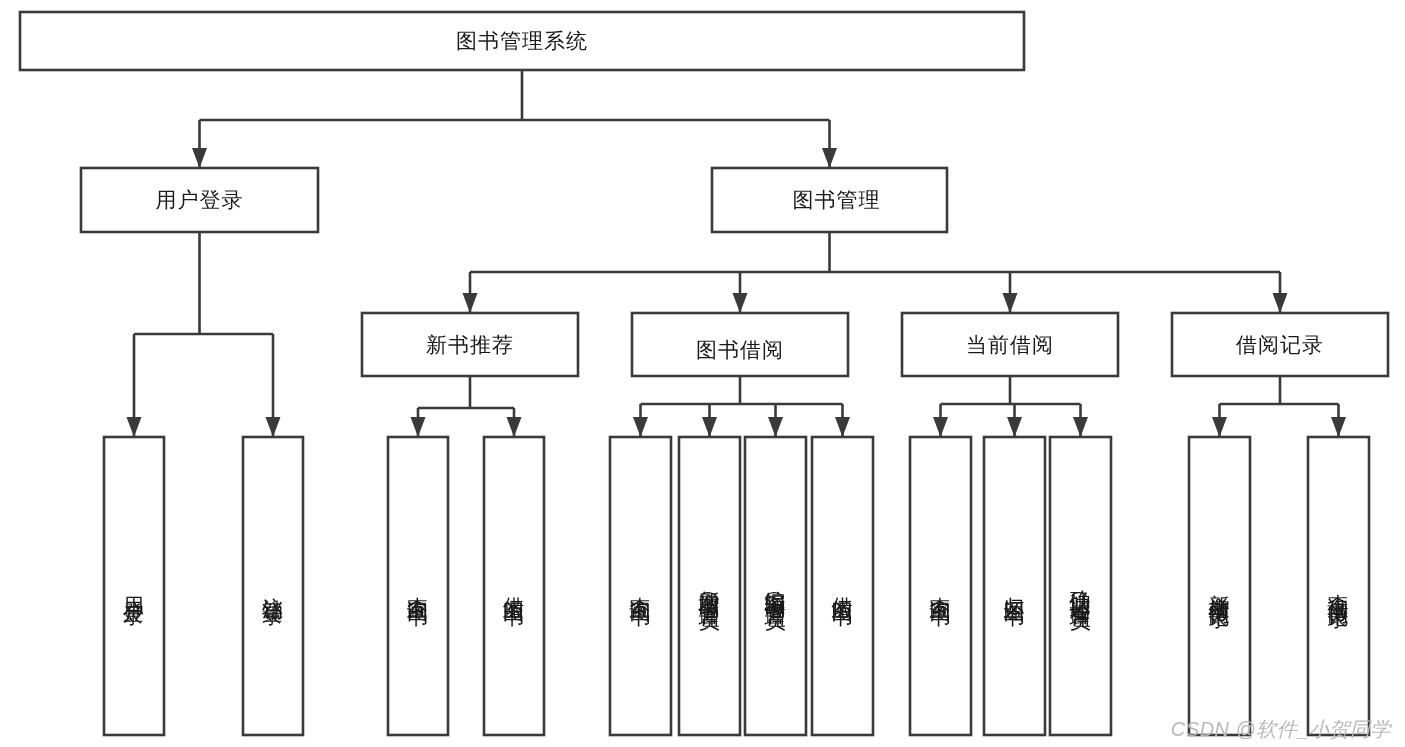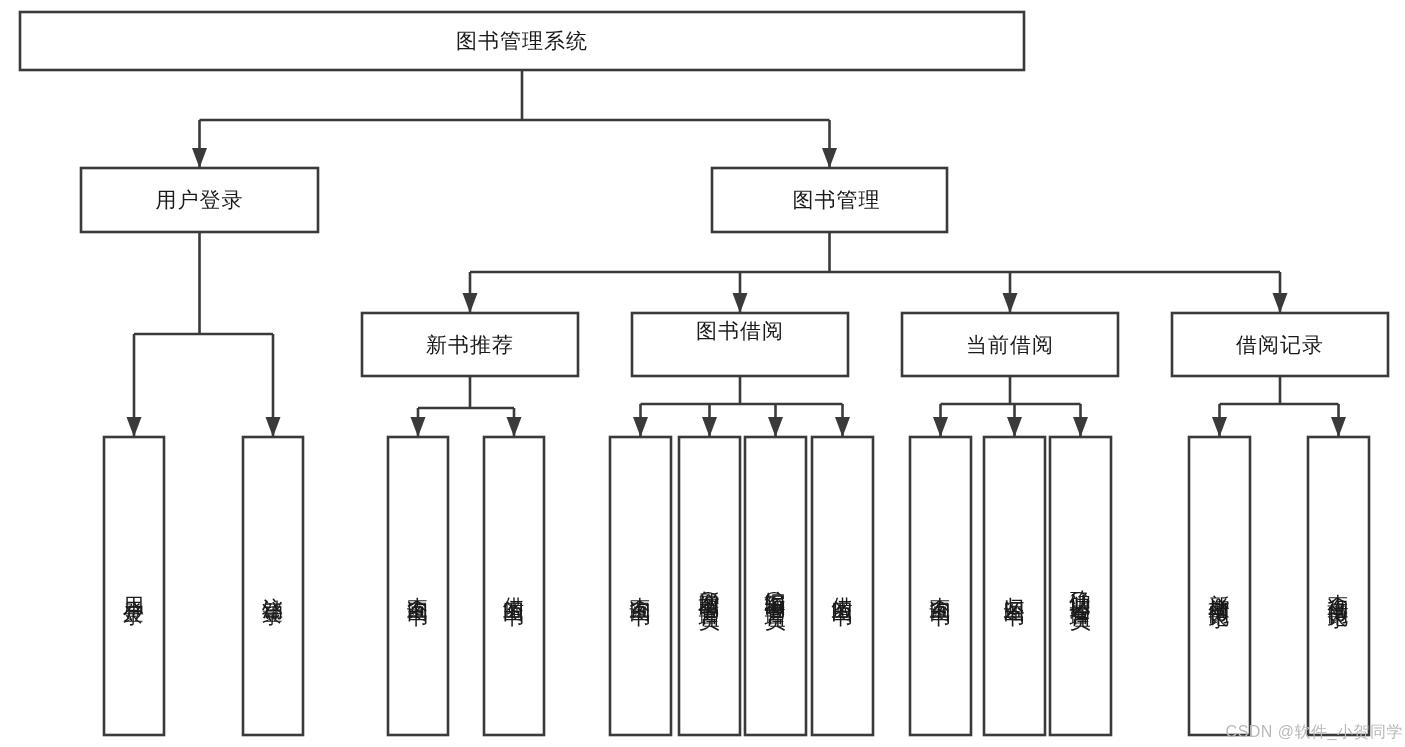--- a/index.html
+++ b/index.html
@@ -55,27 +55,28 @@
   }
   .node-label.vertical {
     writing-mode: vertical-rl;
     text-orientation: upright;
     letter-spacing: 3px;
     font-size: 21px;
     line-height: 1;
   }
   .watermark {
     position: absolute;
-    right: 2px;
+    right: 14px;
     bottom: 4px;
-    font-size: 16px;
+    font-size: 20px;
     color: #b9b9b9;
     font-family: "Liberation Sans", "DejaVu Sans", sans-serif;
     letter-spacing: 0.5px;
     white-space: nowrap;
+    font-style: italic;
   }
 </style>
 </head>
 <body>
 
 <div id="diagram-root">
   <svg class="diagram-canvas" viewBox="0 0 1405 747">
     <g id="connector-layer">
         <path class="connector" d="M 522 70 L 522 120"></path>
         <path class="connector" d="M 199.5 120 L 829.5 120"></path>
@@ -151,21 +152,21 @@
         <rect class="node-box" x="1050" y="437" width="61" height="298"></rect>
         <rect class="node-box" x="1189" y="437" width="61" height="298"></rect>
         <rect class="node-box" x="1308" y="437" width="61" height="298"></rect>
       </g>
   </svg>
   <div id="label-layer">
       <div class="node-label" style="left: 20px; top: 12px; width: 1004px; height: 58px; border-radius: 21px;">图书管理系统</div>
       <div class="node-label" style="left: 81px; top: 168px; width: 237px; height: 64px;">用户登录</div>
       <div class="node-label" style="left: 712px; top: 168px; width: 235px; height: 64px; margin-left: 7px;">图书管理</div>
       <div class="node-label" style="left: 362px; top: 313px; width: 216px; height: 63px;">新书推荐</div>
-      <div class="node-label" style="left: 632px; top: 299px; width: 216px; height: 63px;">图书借阅</div>
+      <div class="node-label" style="left: 632px; top: 318px; width: 216px; height: 63px;">图书借阅</div>
       <div class="node-label" style="left: 902px; top: 313px; width: 216px; height: 63px;">当前借阅</div>
       <div class="node-label" style="left: 1172px; top: 313px; width: 216px; height: 63px;">借阅记录</div>
       <div class="node-label vertical" style="left: 104px; top: 437px; width: 60px; height: 298px;">用户登录</div>
       <div class="node-label vertical" style="left: 243px; top: 437px; width: 60px; height: 298px;">注销登录</div>
       <div class="node-label vertical" style="left: 388px; top: 437px; width: 60px; height: 298px;">查询图书</div>
       <div class="node-label vertical" style="left: 484px; top: 437px; width: 60px; height: 298px;">借阅图书</div>
       <div class="node-label vertical" style="left: 610px; top: 437px; width: 61px; height: 298px;">查询图书</div>
       <div class="node-label vertical" style="left: 679px; top: 437px; width: 61px; height: 298px;">新增图书（管理员）</div>
       <div class="node-label vertical" style="left: 745px; top: 437px; width: 61px; height: 298px;">编辑图书（管理员）</div>
       <div class="node-label vertical" style="left: 812px; top: 437px; width: 61px; height: 298px;">借阅图书</div>

